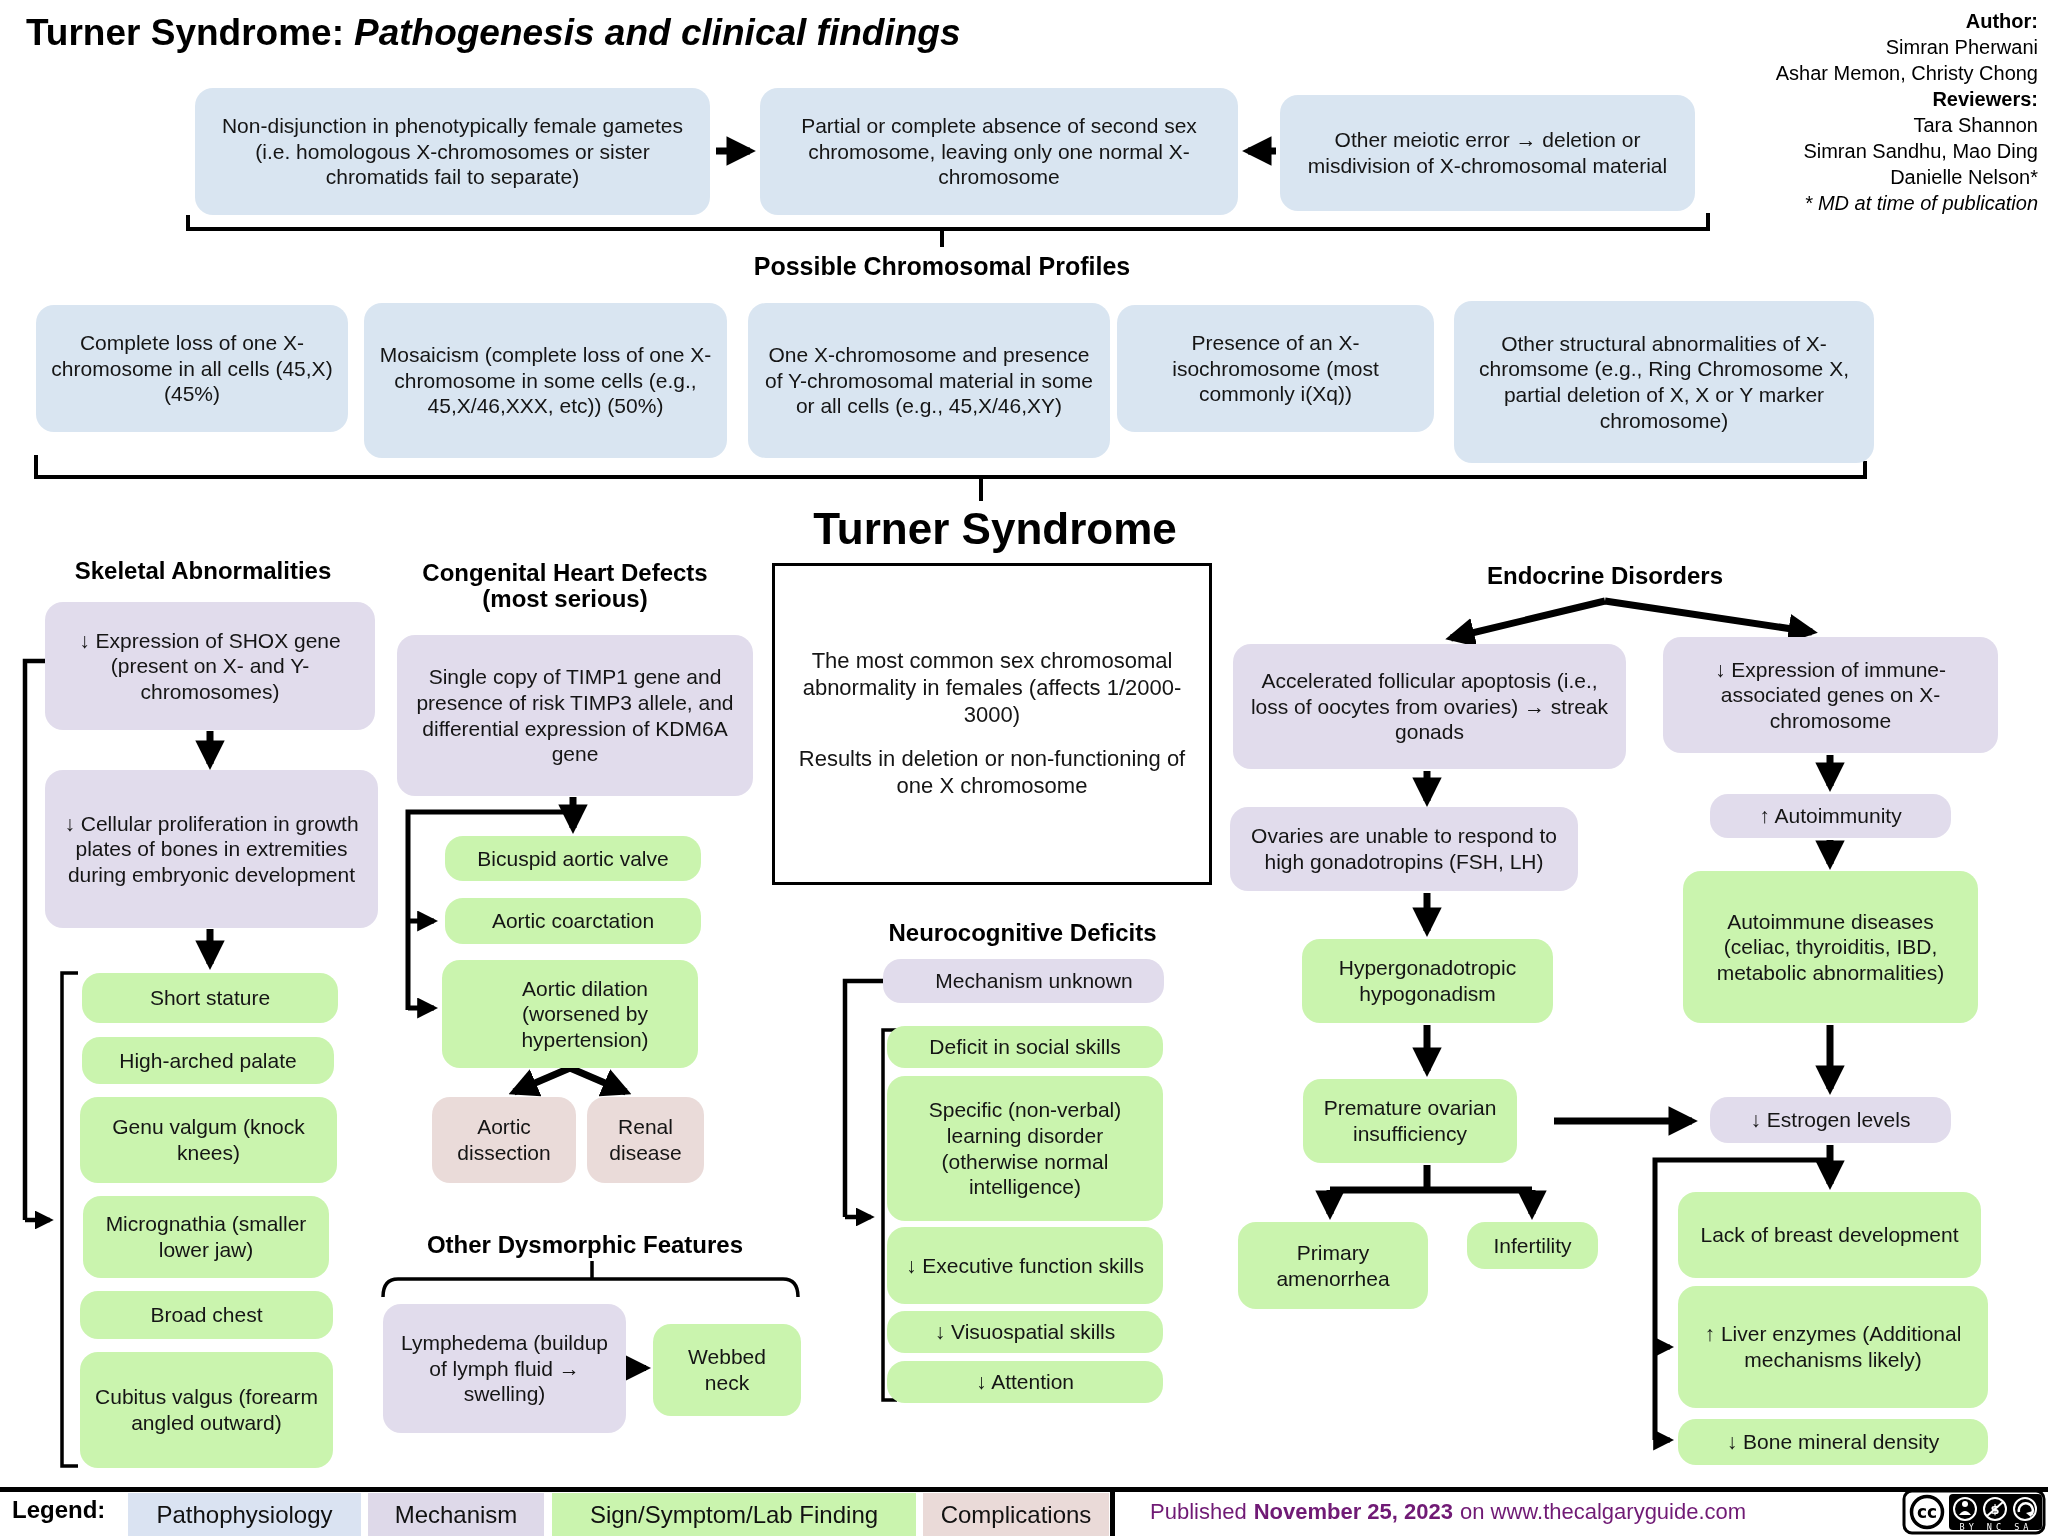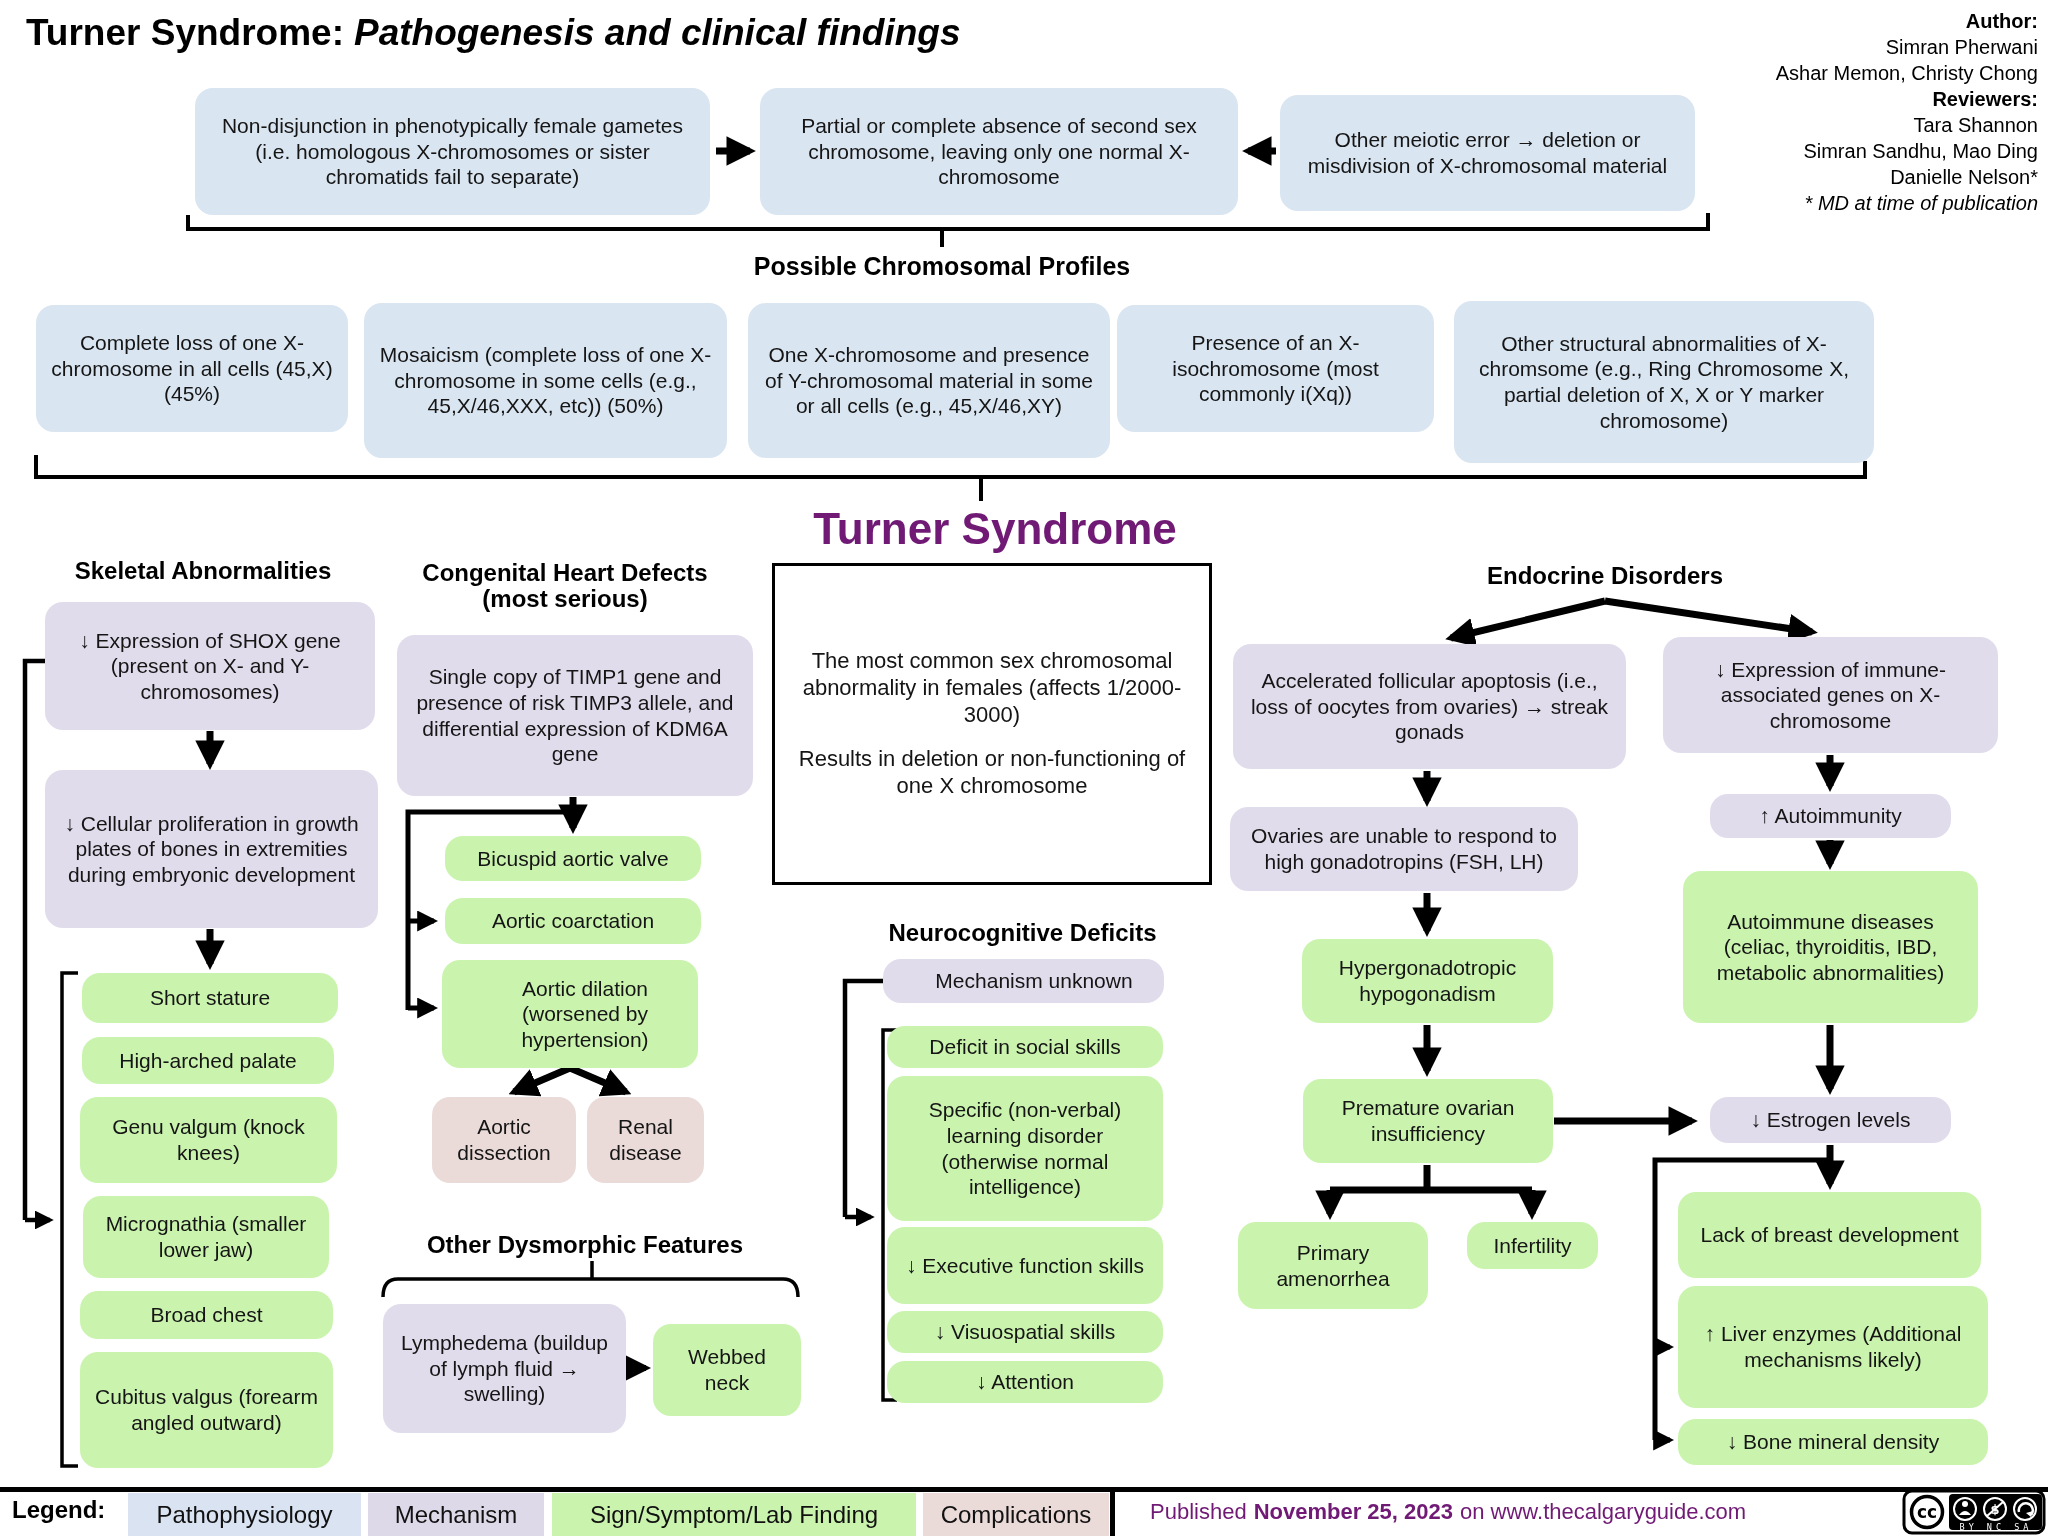--- a/index.html
+++ b/index.html
@@ -13,21 +13,21 @@
   .sign{background:var(--sign,#caf4ae);}
   .comp{background:var(--comp,#eadbd9);}
   .plain{background:#ffffff;border:3px solid #000;border-radius:0;flex-direction:column;justify-content:center;}
   .plain p{margin:9px 8px;}
   .heading{position:absolute;z-index:2;font-weight:bold;text-align:center;font-size:24px;line-height:1.1;color:#000;}
   #main-title{position:absolute;left:26px;top:12px;z-index:2;font-size:37px;font-weight:bold;white-space:nowrap;color:#000;}
   #main-title .it{font-style:italic;margin-left:10px;}
   #credits{position:absolute;right:10px;top:8px;width:560px;z-index:2;text-align:right;font-size:20px;line-height:1.3;color:#000;}
   #credits .b{font-weight:bold;}
   #credits .i{font-style:italic;}
-  #ts-heading{position:absolute;left:745px;top:504px;width:500px;z-index:2;font-size:44px;font-weight:bold;text-align:center;color:#701a75;}
+  #ts-heading{position:absolute;left:745px;top:504px;width:500px;z-index:2;font-size:44px;font-weight:bold;text-align:center;color:#000000;}
   #profiles-heading{position:absolute;left:692px;top:252px;width:500px;z-index:2;font-size:25px;font-weight:bold;text-align:center;color:#000;}
   
   #legend-border{position:absolute;left:0;top:1487px;width:2048px;height:5px;background:#000;z-index:3;}
   #legend-divider{position:absolute;left:1110px;top:1487px;width:5px;height:49px;background:#000;z-index:3;}
   .legend-label{position:absolute;top:1496px;z-index:3;font-size:24px;font-weight:bold;color:#000;}
   .legend-swatch{position:absolute;top:1493px;height:43px;z-index:3;display:flex;align-items:center;justify-content:center;
                  font-size:24px;color:#111;}
   #published{position:absolute;left:1150px;top:1499px;z-index:3;font-size:22px;color:#701a75;white-space:nowrap;}
   #published .b{font-weight:bold;}
   #published span{margin-right:7px;}
@@ -150,21 +150,21 @@
   <div class="box sign" style="left:887px;top:1026px;width:276px;height:42px;">Deficit in social skills</div>
   <div class="box sign" style="left:887px;top:1076px;width:276px;height:145px;">Specific (non-verbal) learning disorder (otherwise normal intelligence)</div>
   <div class="box sign" style="left:887px;top:1227px;width:276px;height:77px;">↓ Executive function skills</div>
   <div class="box sign" style="left:887px;top:1311px;width:276px;height:42px;">↓ Visuospatial skills</div>
   <div class="box sign" style="left:887px;top:1361px;width:276px;height:42px;">↓ Attention</div>
 
   <div class="heading" style="left:1455px;top:563px;width:300px;">Endocrine Disorders</div>
   <div class="box mech" style="left:1233px;top:644px;width:393px;height:125px;">Accelerated follicular apoptosis (i.e., loss of oocytes from ovaries) → streak gonads</div>
   <div class="box mech" style="left:1230px;top:807px;width:348px;height:84px;">Ovaries are unable to respond to high gonadotropins (FSH, LH)</div>
   <div class="box sign" style="left:1302px;top:939px;width:251px;height:84px;">Hypergonadotropic hypogonadism</div>
-  <div class="box sign" style="left:1303px;top:1079px;width:250px;height:84px;">Premature ovarian insufficiency</div>
+  <div class="box sign" style="left:1303px;top:1079px;width:214px;height:84px;">Premature ovarian insufficiency</div>
   <div class="box sign" style="left:1238px;top:1222px;width:190px;height:87px;">Primary amenorrhea</div>
   <div class="box sign" style="left:1467px;top:1222px;width:131px;height:47px;">Infertility</div>
 
   <div class="box mech" style="left:1663px;top:637px;width:335px;height:116px;">↓ Expression of immune-associated genes on X-chromosome</div>
   <div class="box mech" style="left:1710px;top:794px;width:241px;height:44px;">↑ Autoimmunity</div>
   <div class="box sign" style="left:1683px;top:871px;width:295px;height:152px;">Autoimmune diseases (celiac, thyroiditis, IBD, metabolic abnormalities)</div>
   <div class="box mech" style="left:1710px;top:1097px;width:241px;height:46px;">↓ Estrogen levels</div>
   <div class="box sign" style="left:1678px;top:1192px;width:303px;height:86px;">Lack of breast development</div>
   <div class="box sign" style="left:1678px;top:1286px;width:310px;height:122px;">↑ Liver enzymes (Additional mechanisms likely)</div>
   <div class="box sign" style="left:1678px;top:1419px;width:310px;height:46px;">↓ Bone mineral density</div>

